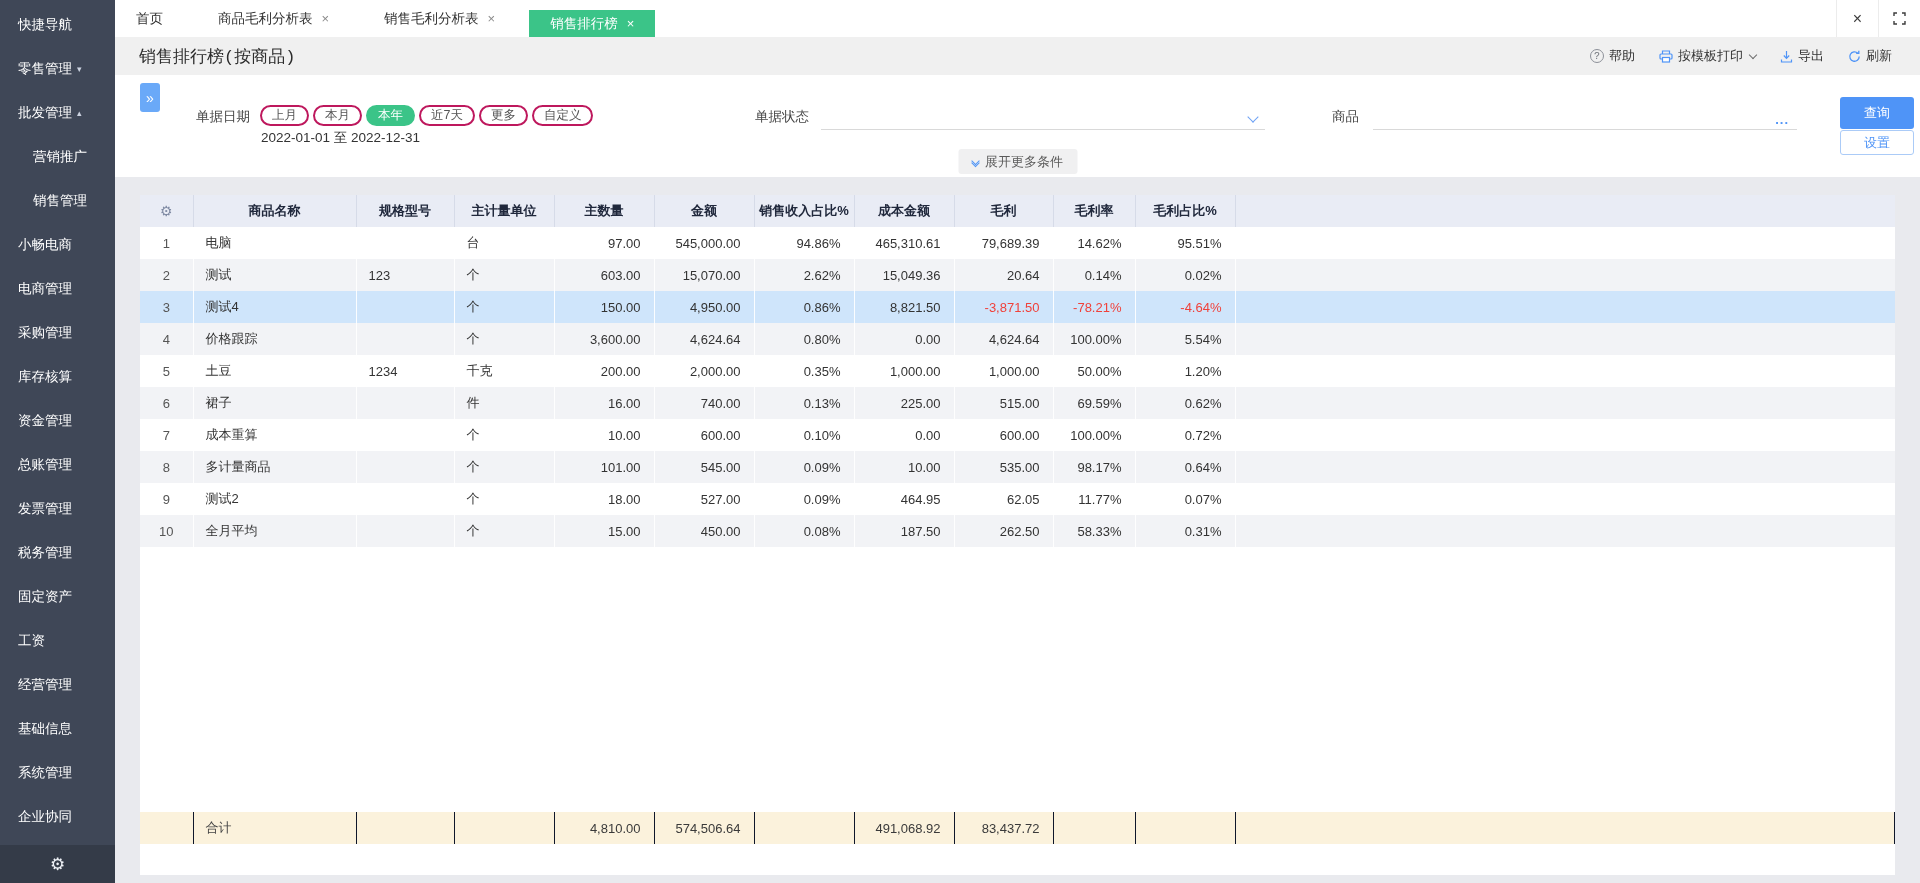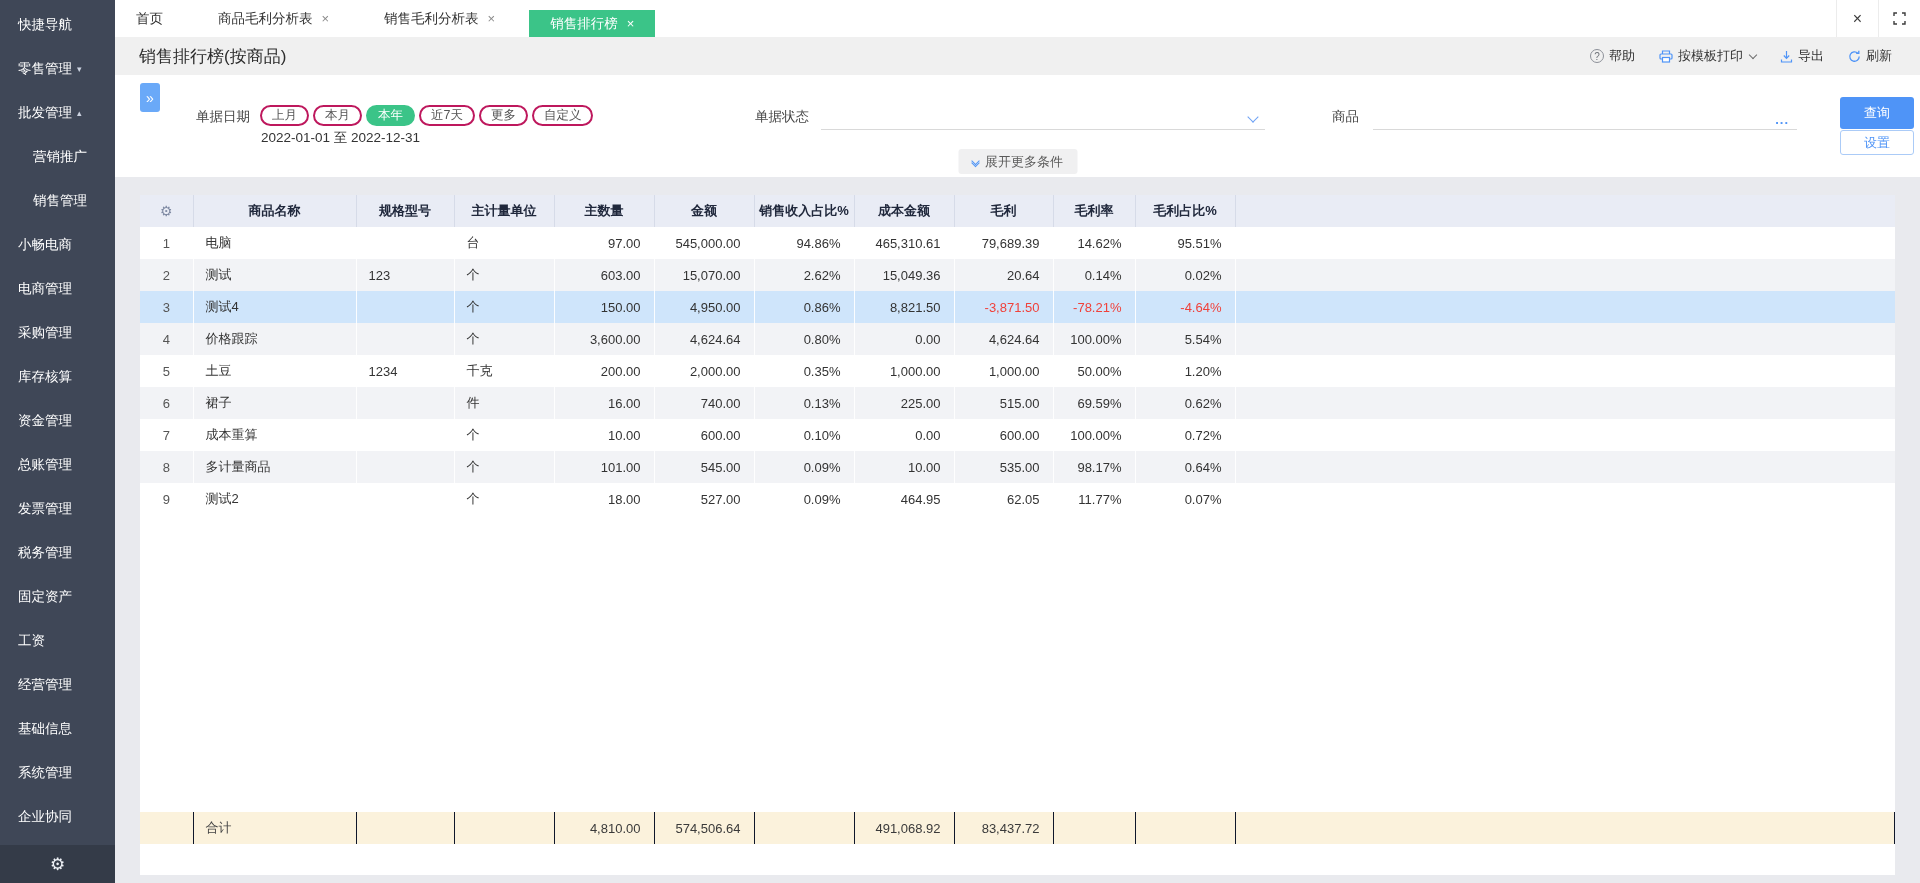--- a/index.html
+++ b/index.html
@@ -19,21 +19,21 @@
   .main { position:absolute; left:115px; top:0; width:1805px; height:883px; }
 
   .tabbar { height:37px; background:#ffffff; display:flex; align-items:stretch;gap:13px; }
   .tab { display:flex; align-items:center; gap:9px; padding:0 21px; font-size:13.5px; color:#333; cursor:pointer; }
   .tab .tab-close { font-size:13px; color:#8a8a8a; line-height:1; }
   .tab.active { background:var(--accent-green,#3bc488); color:#fff;margin-top:10px; }
   .tab.active .tab-close { color:#fff; }
   .tab-controls { margin-left:auto; display:flex; align-items:stretch; }
   .tab-ctrl { width:42px; display:flex; align-items:center; justify-content:center; border-left:1px solid #ececec; color:#3c3c3c; cursor:pointer; font-size:16px; }
 
-  .titlebar { height:38px; background:#f0f0f0; display:flex; align-items:center; padding:0 28px 0 24px; }
+  .titlebar { height:38px; background:#f0f0f0; display:flex; align-items:center; padding:0 28px 0 24px;font-family:Liberation Mono, monospace; }
   .page-title { font-size:17px; color:#2c2c2c; }
   .title-tools { margin-left:auto; display:flex; align-items:center; gap:24px; font-size:13px; color:#333; }
   .tool { display:flex; align-items:center; gap:5px; cursor:pointer; }
   .q-circle { width:14px; height:14px; border:1px solid #8d9199; border-radius:50%; display:inline-flex; align-items:center; justify-content:center; font-size:10px; color:#6d7178; }
   .chev { display:inline-block; width:7px; height:7px; border-right:1.5px solid currentColor; border-bottom:1.5px solid currentColor; transform:rotate(45deg); }
   .chev.small { width:6px; height:6px; color:#6e6e6e; margin-left:2px; margin-top:-3px; }
 
   
   .filter-panel { position:absolute; top:75px; left:0; width:1805px; height:102px; background:#ffffff; }
   .collapse-btn { position:absolute; left:25px; top:8px; width:20px; height:29px; background:#6aa9f8; border-radius:3px; color:#fff; font-size:14px; display:flex; align-items:center; justify-content:center; cursor:pointer; }
@@ -478,20 +478,34 @@
               <td class="c-num">18.00</td>
               <td class="c-num">527.00</td>
               <td class="c-num">0.09%</td>
               <td class="c-num">464.95</td>
               <td class="c-num">62.05</td>
               <td class="c-num">11.77%</td>
               <td class="c-num">0.07%</td>
               <td></td>
             </tr>
 
+            <tr>
+              <td class="c-idx">10</td>
+              <td class="c-txt">全月平均</td>
+              <td class="c-txt"></td>
+              <td class="c-txt">个</td>
+              <td class="c-num">15.00</td>
+              <td class="c-num">450.00</td>
+              <td class="c-num">0.08%</td>
+              <td class="c-num">187.50</td>
+              <td class="c-num">262.50</td>
+              <td class="c-num">58.33%</td>
+              <td class="c-num">0.31%</td>
+              <td></td>
+            </tr>
 
         </tbody>
       </table>
 
       <div class="card-spacer"></div>
 
       <table class="total-table">
         <colgroup>
           <col class="c0">
             <col class="c1">

